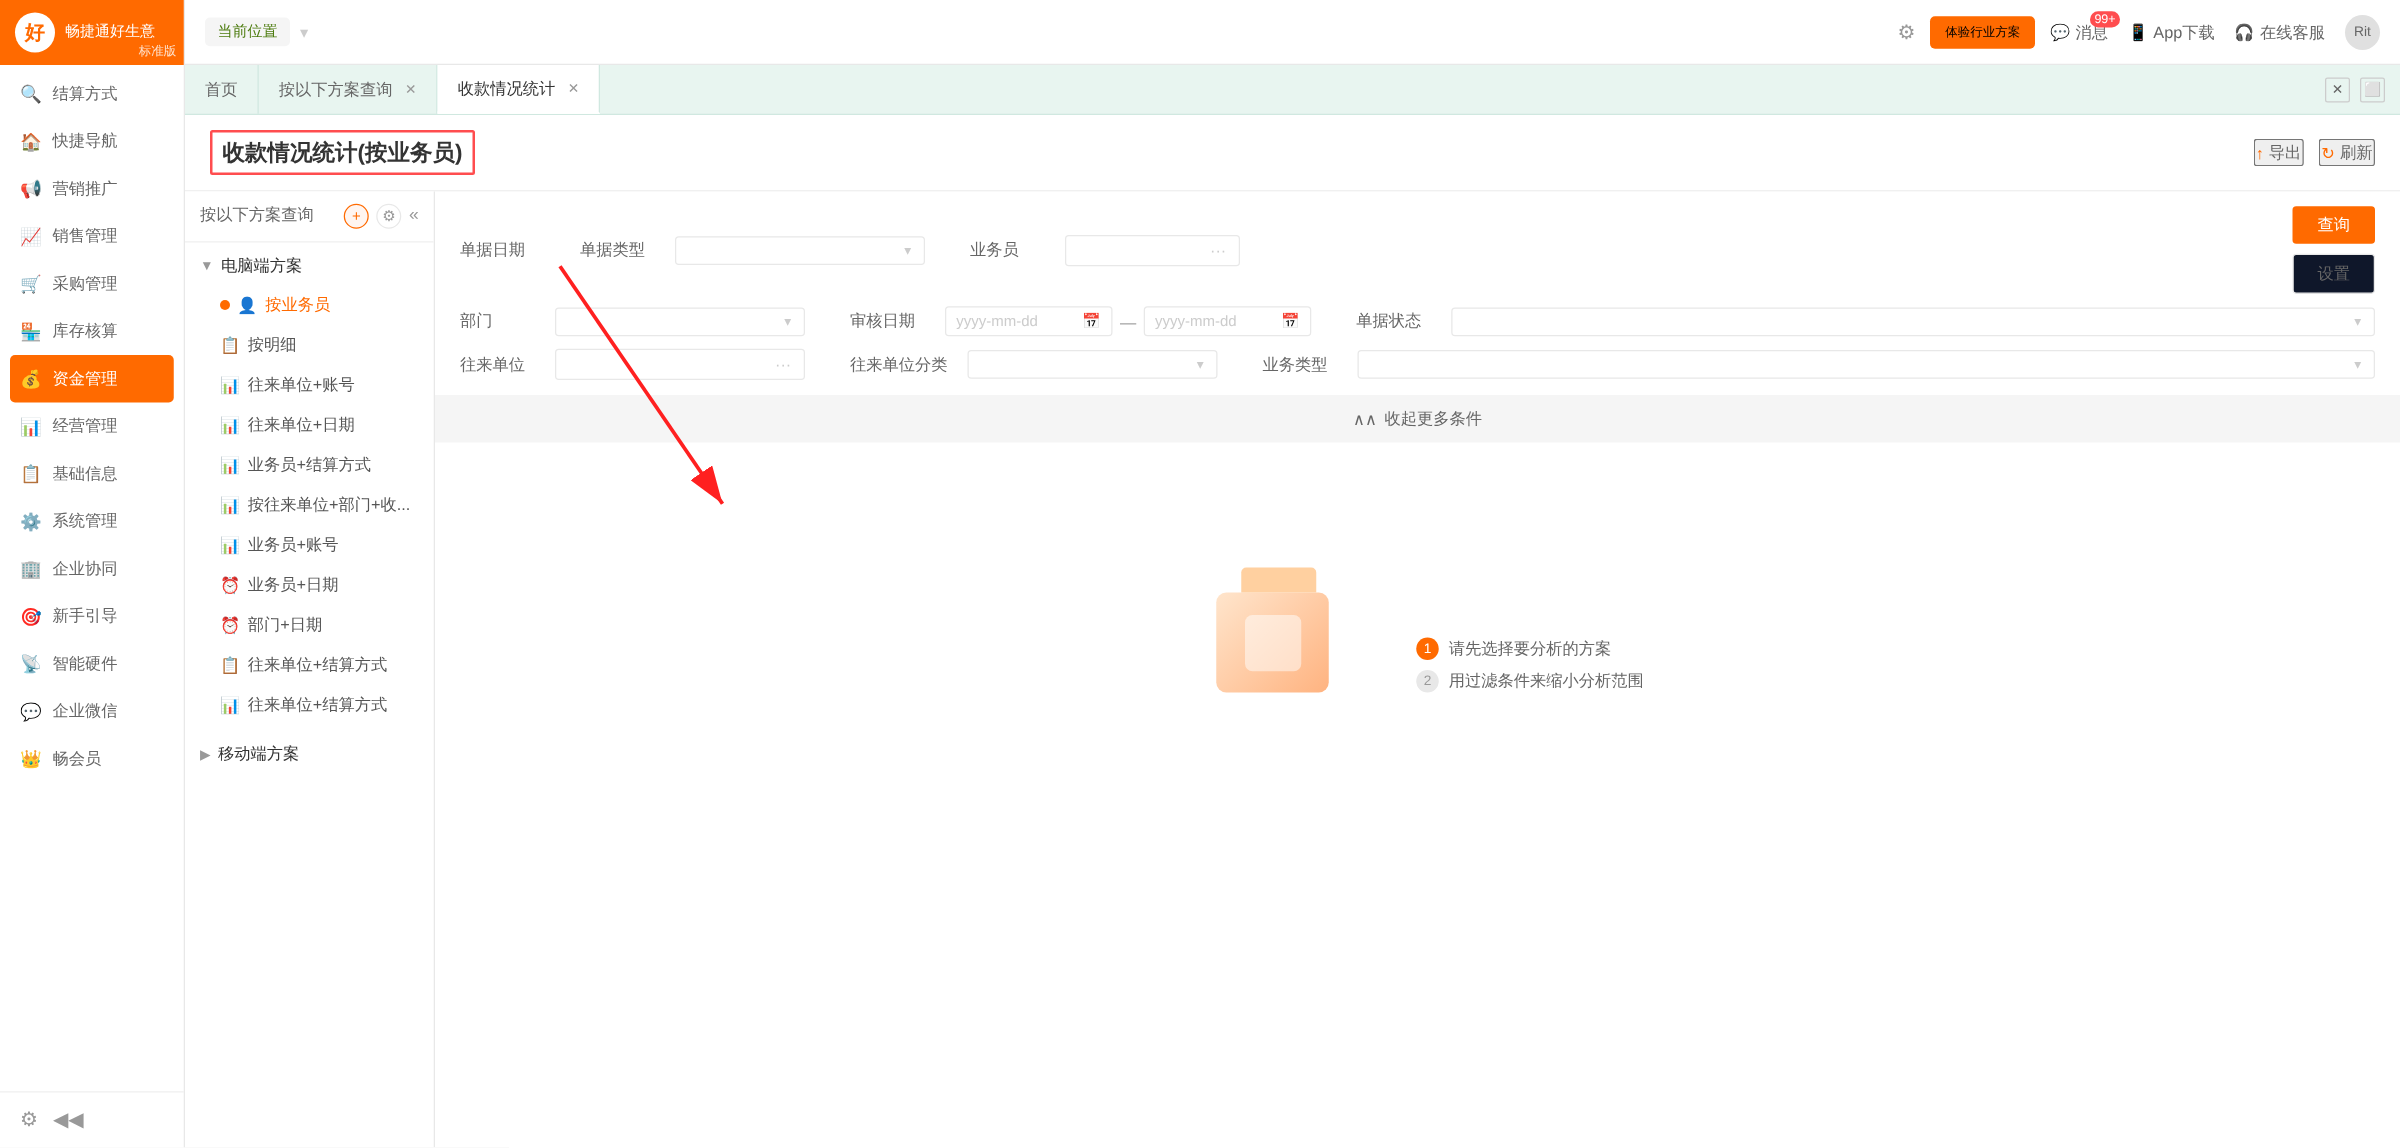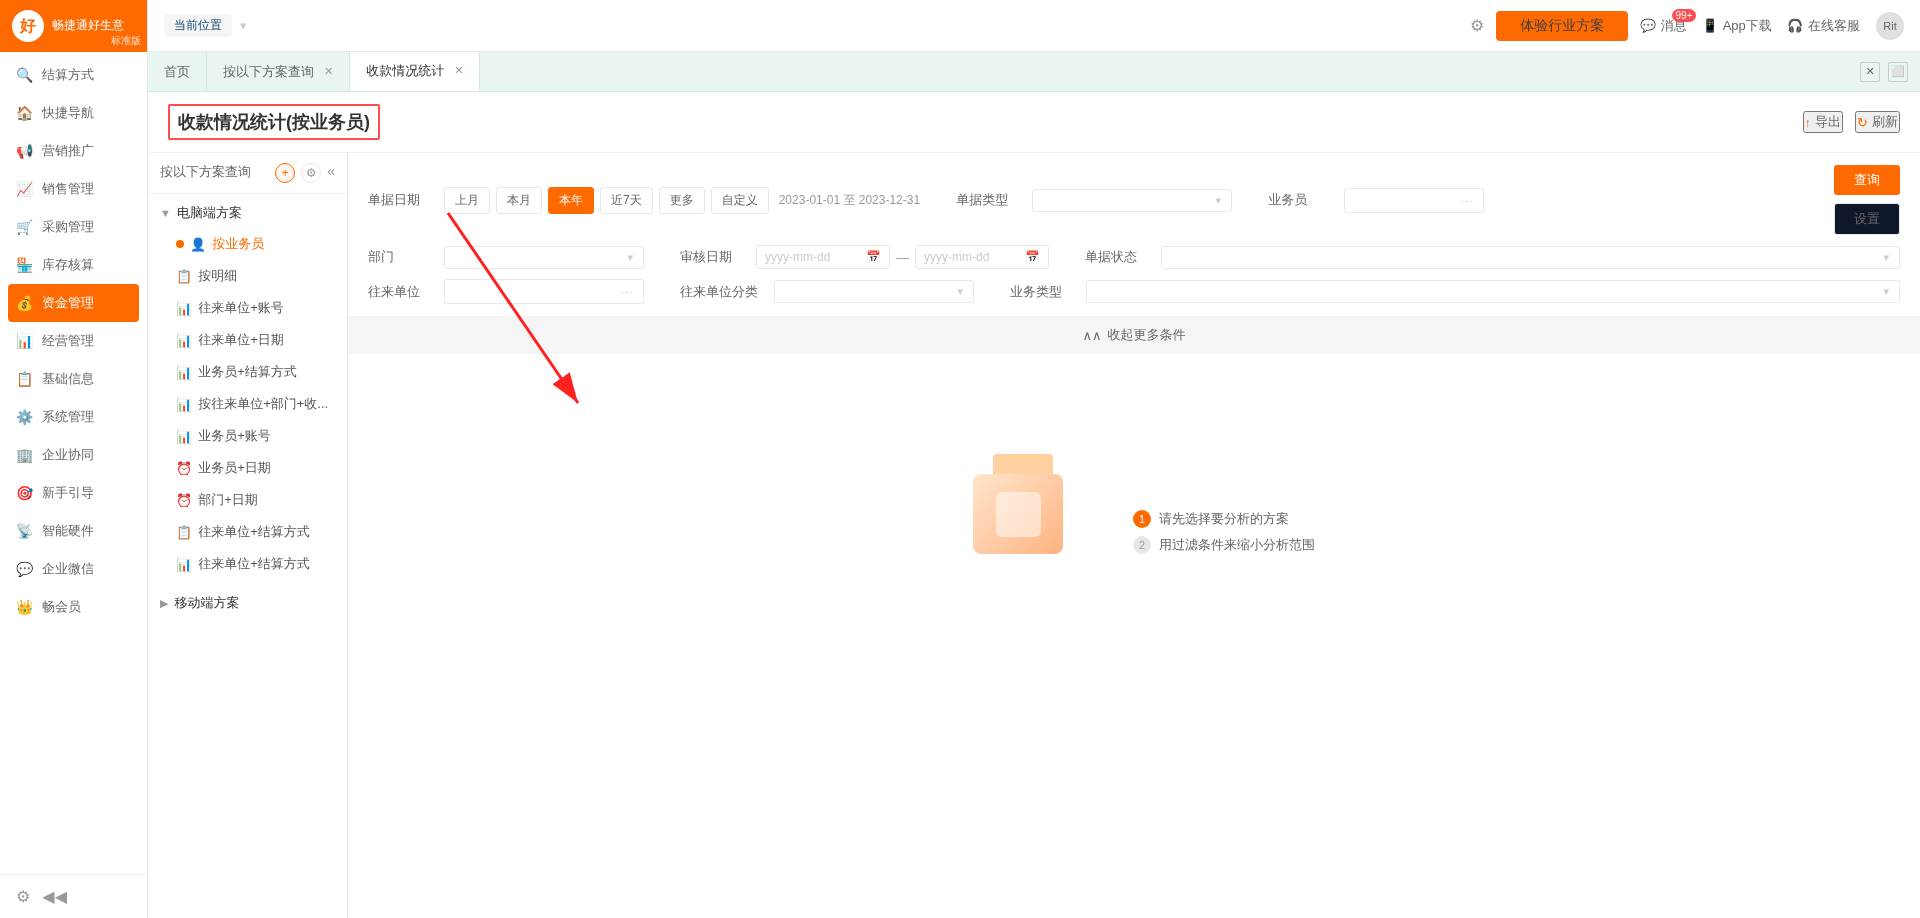--- a/index.html
+++ b/index.html
@@ -103,25 +103,25 @@
     .topbar-breadcrumb-item {
       color: #999;
       font-size: 13px;
       background: #f5f5f5;
       padding: 2px 8px;
       border-radius: 4px;
     }
     .topbar-settings { color: #999; font-size: 16px; cursor: pointer; }
     .topbar-trial-btn {
       background: #ff6a00;
-      color: #404040;
+      color: #000000;
       border: none;
       border-radius: 4px;
-      padding: 6px 24px;
-      font-size: 14px;
+      padding: 6px 12px;
+      font-size: 10px;
       cursor: pointer;
     }
     .topbar-right {
       display: flex;
       align-items: center;
       gap: 16px;
       margin-left: auto;
     }
     .topbar-right-item {
       display: flex;
@@ -583,21 +583,21 @@
   <div class="sidebar-footer">
     <span class="sidebar-footer-icon">⚙</span>
     <span class="sidebar-footer-icon">◀◀</span>
   </div>
 </div>
 
 <div class="main">
 
   <div class="topbar">
     <div class="topbar-breadcrumb">
-      <span class="topbar-breadcrumb-item" style="color:#0c4a6e; background:#f5f5f5; padding: 3px 10px; font-size:12px;">当前位置</span>
+      <span class="topbar-breadcrumb-item" style="color:#4d7c0f; background:#f5f5f5; padding: 3px 10px; font-size:12px;">当前位置</span>
       <span style="color:#ccc;">▾</span>
     </div>
     <span class="topbar-settings">⚙</span>
     <button class="topbar-trial-btn">体验行业方案</button>
     <div class="topbar-right">
       <div class="topbar-right-item">
         <span>💬</span>
         <span>消息</span>
         <span class="topbar-right-badge">99+</span>
       </div>
@@ -723,29 +723,20 @@
           </div>
         </div>
       </div>
 
       <div class="right-panel">
 
         <div class="filter-block">
 
           <div class="filter-row" style="padding-bottom: 10px;">
             <span class="filter-label">单据日期</span>
-            <div class="filter-date-group">
-              <button class="date-btn">上月</button>
-              <button class="date-btn">本月</button>
-              <button class="date-btn active">本年</button>
-              <button class="date-btn">近7天</button>
-              <button class="date-btn">更多</button>
-              <button class="date-btn">自定义</button>
-              <span class="date-range">2023-01-01 至 2023-12-31</span>
-            </div>
             <span class="filter-label" style="margin-left: 20px;">单据类型</span>
             <div class="filter-select" style="min-width: 200px;">
               <span class="filter-select-text"></span>
               <span class="chevron">▾</span>
             </div>
             <span class="filter-label" style="margin-left: 20px;">业务员</span>
             <div class="filter-select" style="min-width: 140px;">
               <span class="filter-select-text"></span>
               <span style="color:#ccc;">···</span>
             </div>

